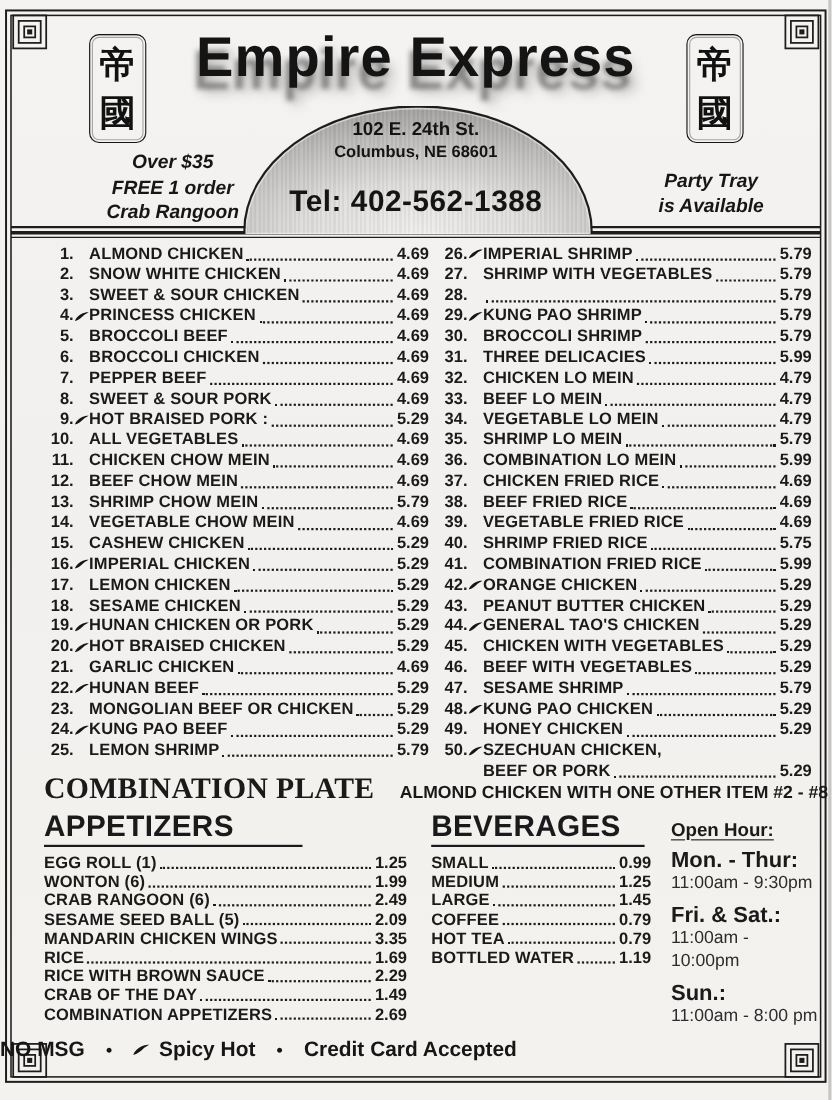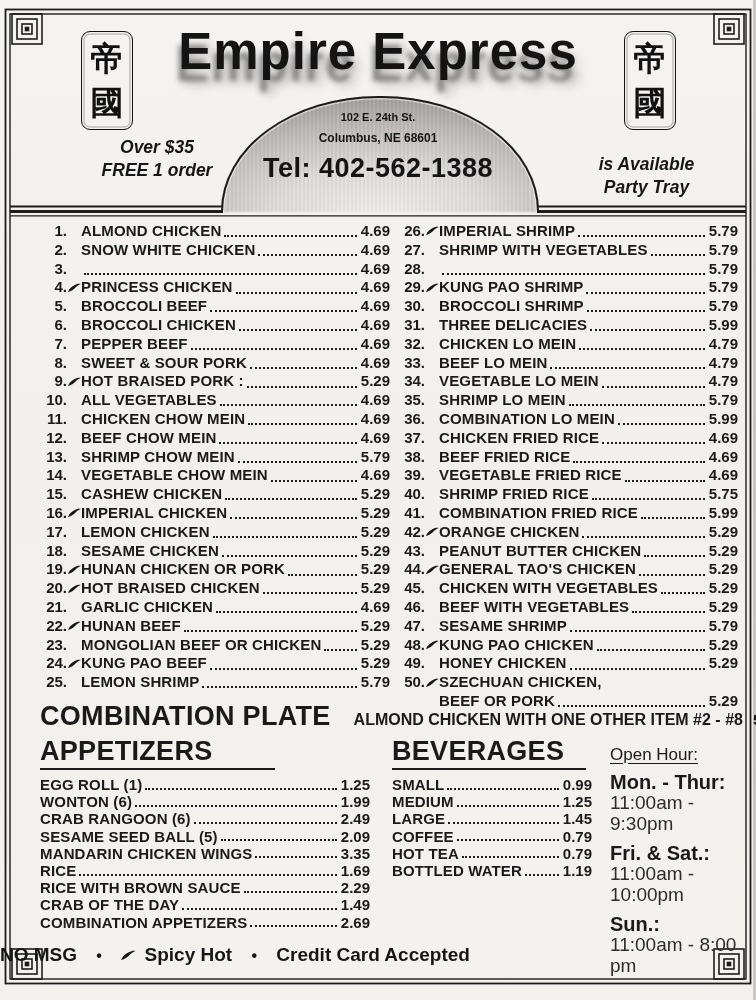--- a/index.html
+++ b/index.html
@@ -27,56 +27,56 @@
 
   .dome{position:absolute;left:221px;top:96px;width:314px;height:115px;
         border:2.6px solid #1c1c1c;border-bottom:none;
         border-radius:157px 157px 0 0 / 115px 115px 0 0;
         background:
           repeating-linear-gradient(90deg, rgba(0,0,0,.045) 0 2px, rgba(255,255,255,.05) 2px 4px),
           radial-gradient(100% 118% at 50% 100%, #efeeec 0%, #dedddb 34%, #bab9b7 66%, #9a9997 90%, #8d8c8b 100%);
         box-shadow:inset 0 0 0 1.5px rgba(245,245,243,.55);}
   .dome-text{position:absolute;left:221px;top:107px;width:314px;text-align:center;color:#141414;}
   .dome-text .l1{font-size:15px;font-weight:bold;line-height:19px;}
-  .dome-text .l2{font-size:11px;font-weight:bold;line-height:21px;}
-  .dome-text .l3{font-size:12px;font-weight:bold;line-height:21px;}
-  .dome-text .phone{font-size:27px;font-weight:bold;line-height:32px;margin-top:3px;letter-spacing:.5px;}
+  .dome-text .l2{font-size:17px;font-weight:bold;line-height:21px;}
+  .dome-text .l3{font-size:15px;font-weight:bold;line-height:21px;}
+  .dome-text .phone{font-size:27px;font-weight:bold;line-height:32px;margin-top:18px;letter-spacing:.5px;}
 
   .col{position:absolute;top:222px;}
   #col-left{left:38px;width:352px;}
   #col-right{left:396px;width:342px;}
   .erow{display:flex;align-items:baseline;height:18.8px;font-weight:bold;font-size:15px;white-space:nowrap;}
   .num{width:29px;text-align:right;flex:none;}
   .sp{width:14px;flex:none;align-self:center;display:flex;justify-content:center;}
   .nm{flex:none;letter-spacing:.15px;}
   .lead{flex:1 1 auto;min-width:8px;border-bottom:2px dotted #1b1b1b;margin:0 4px 0 3px;
         align-self:flex-end;position:relative;top:-3.5px;}
   .pr{flex:none;text-align:right;}
 
   .combo{position:absolute;left:40px;top:701px;width:678px;display:flex;align-items:baseline;white-space:nowrap;}
-  .combo-title{font-size:27px;font-weight:bold;letter-spacing:.3px;margin-right:11px;}
+  .combo-title{font-size:27px;font-weight:bold;letter-spacing:.3px;margin-right:11px;font-family:Liberation Serif, serif;}
   .combo-desc{font-size:16px;font-weight:bold;margin-left:12px;}
   .lead2{width:40px;border-bottom:2px dotted #1b1b1b;align-self:flex-end;position:relative;top:-4px;margin:0 5px;}
   .combo-price{font-size:15.5px;font-weight:bold;}
 
   .sec{position:absolute;}
   .sec-app{left:40px;top:736px;width:330px;}
   .sec-bev{left:392px;top:736px;width:200px;}
   .sec-h{display:inline-block;font-size:27px;font-weight:bold;letter-spacing:.3px;
          border-bottom:2.6px solid #1a1a1a;padding-bottom:1px;}
   .h-app{padding-right:62px;}
   .h-bev{padding-right:22px;}
   .plist{margin-top:6px;}
   .arow{display:flex;align-items:baseline;height:17.2px;font-weight:bold;font-size:15px;white-space:nowrap;}
 
   .hours{position:absolute;left:610px;top:745px;width:136px;}
-  .hours-title{font-size:17px;font-weight:normal;text-decoration:underline;text-underline-offset:3px;margin-bottom:7px;}
+  .hours-title{font-size:17px;font-weight:bold;text-decoration:underline;text-underline-offset:3px;margin-bottom:7px;}
   .hentry{margin-bottom:9px;}
   .hdays{font-size:20px;font-weight:bold;line-height:20px;}
-  .htime{font-size:19px;font-weight:normal;color:#2d2d2d;line-height:21px;}
+  .htime{font-size:16px;font-weight:normal;color:#2d2d2d;line-height:21px;}
 
   .footer{position:absolute;left:0;right:0;top:944px;
           font-size:19px;font-weight:bold;color:#161616;}
   .footer .bullet{margin:0 14px;font-size:16px;}
   .pepper-wrap{display:inline-block;margin-right:3px;}
 </style>
 </head>
 <body>
 
 <div class="page">
@@ -118,24 +118,25 @@
     <span>國</span>
   </div>
   <div class="seal seal-r">
     <span>帝</span>
     <span>國</span>
   </div>
 
   <div class="promo promo-l">
     <div>Over $35</div>
     <div>FREE 1 order</div>
+    <div>Crab Rangoon</div>
   </div>
   <div class="promo promo-r">
+    <div>Party Tray</div>
     <div>is Available</div>
-    <div>Party Tray</div>
   </div>
 
   <div class="dome"></div>
   <div class="dome-text">
     <div class="l2">102 E. 24th St.</div>
     <div class="l3">Columbus, NE 68601</div>
     <div class="phone">Tel: 402-562-1388</div>
   </div>
 
   <div id="col-left" class="col">
@@ -149,20 +150,21 @@
       <div class="erow">
         <span class="num">2.</span>
         <span class="sp"></span>
         <span class="nm">SNOW WHITE CHICKEN</span>
         <span class="lead"></span>
         <span class="pr">4.69</span>
       </div>
       <div class="erow">
         <span class="num">3.</span>
         <span class="sp"></span>
+        <span class="nm">SWEET &amp; SOUR CHICKEN</span>
         <span class="lead"></span>
         <span class="pr">4.69</span>
       </div>
       <div class="erow">
         <span class="num">4.</span>
         <span class="sp">
           <svg width="13" height="10" viewBox="0 0 20 14">
             <path d="M0,13 C2,8 6,4.5 10.5,2.5 C13,1.3 16.5,0.2 19.5,0.8 C17.5,2 15.5,3 13.5,4.2 C9.5,8.2 5,12.2 0,13 Z" fill="#161616"></path>
           </svg>
         </span>

